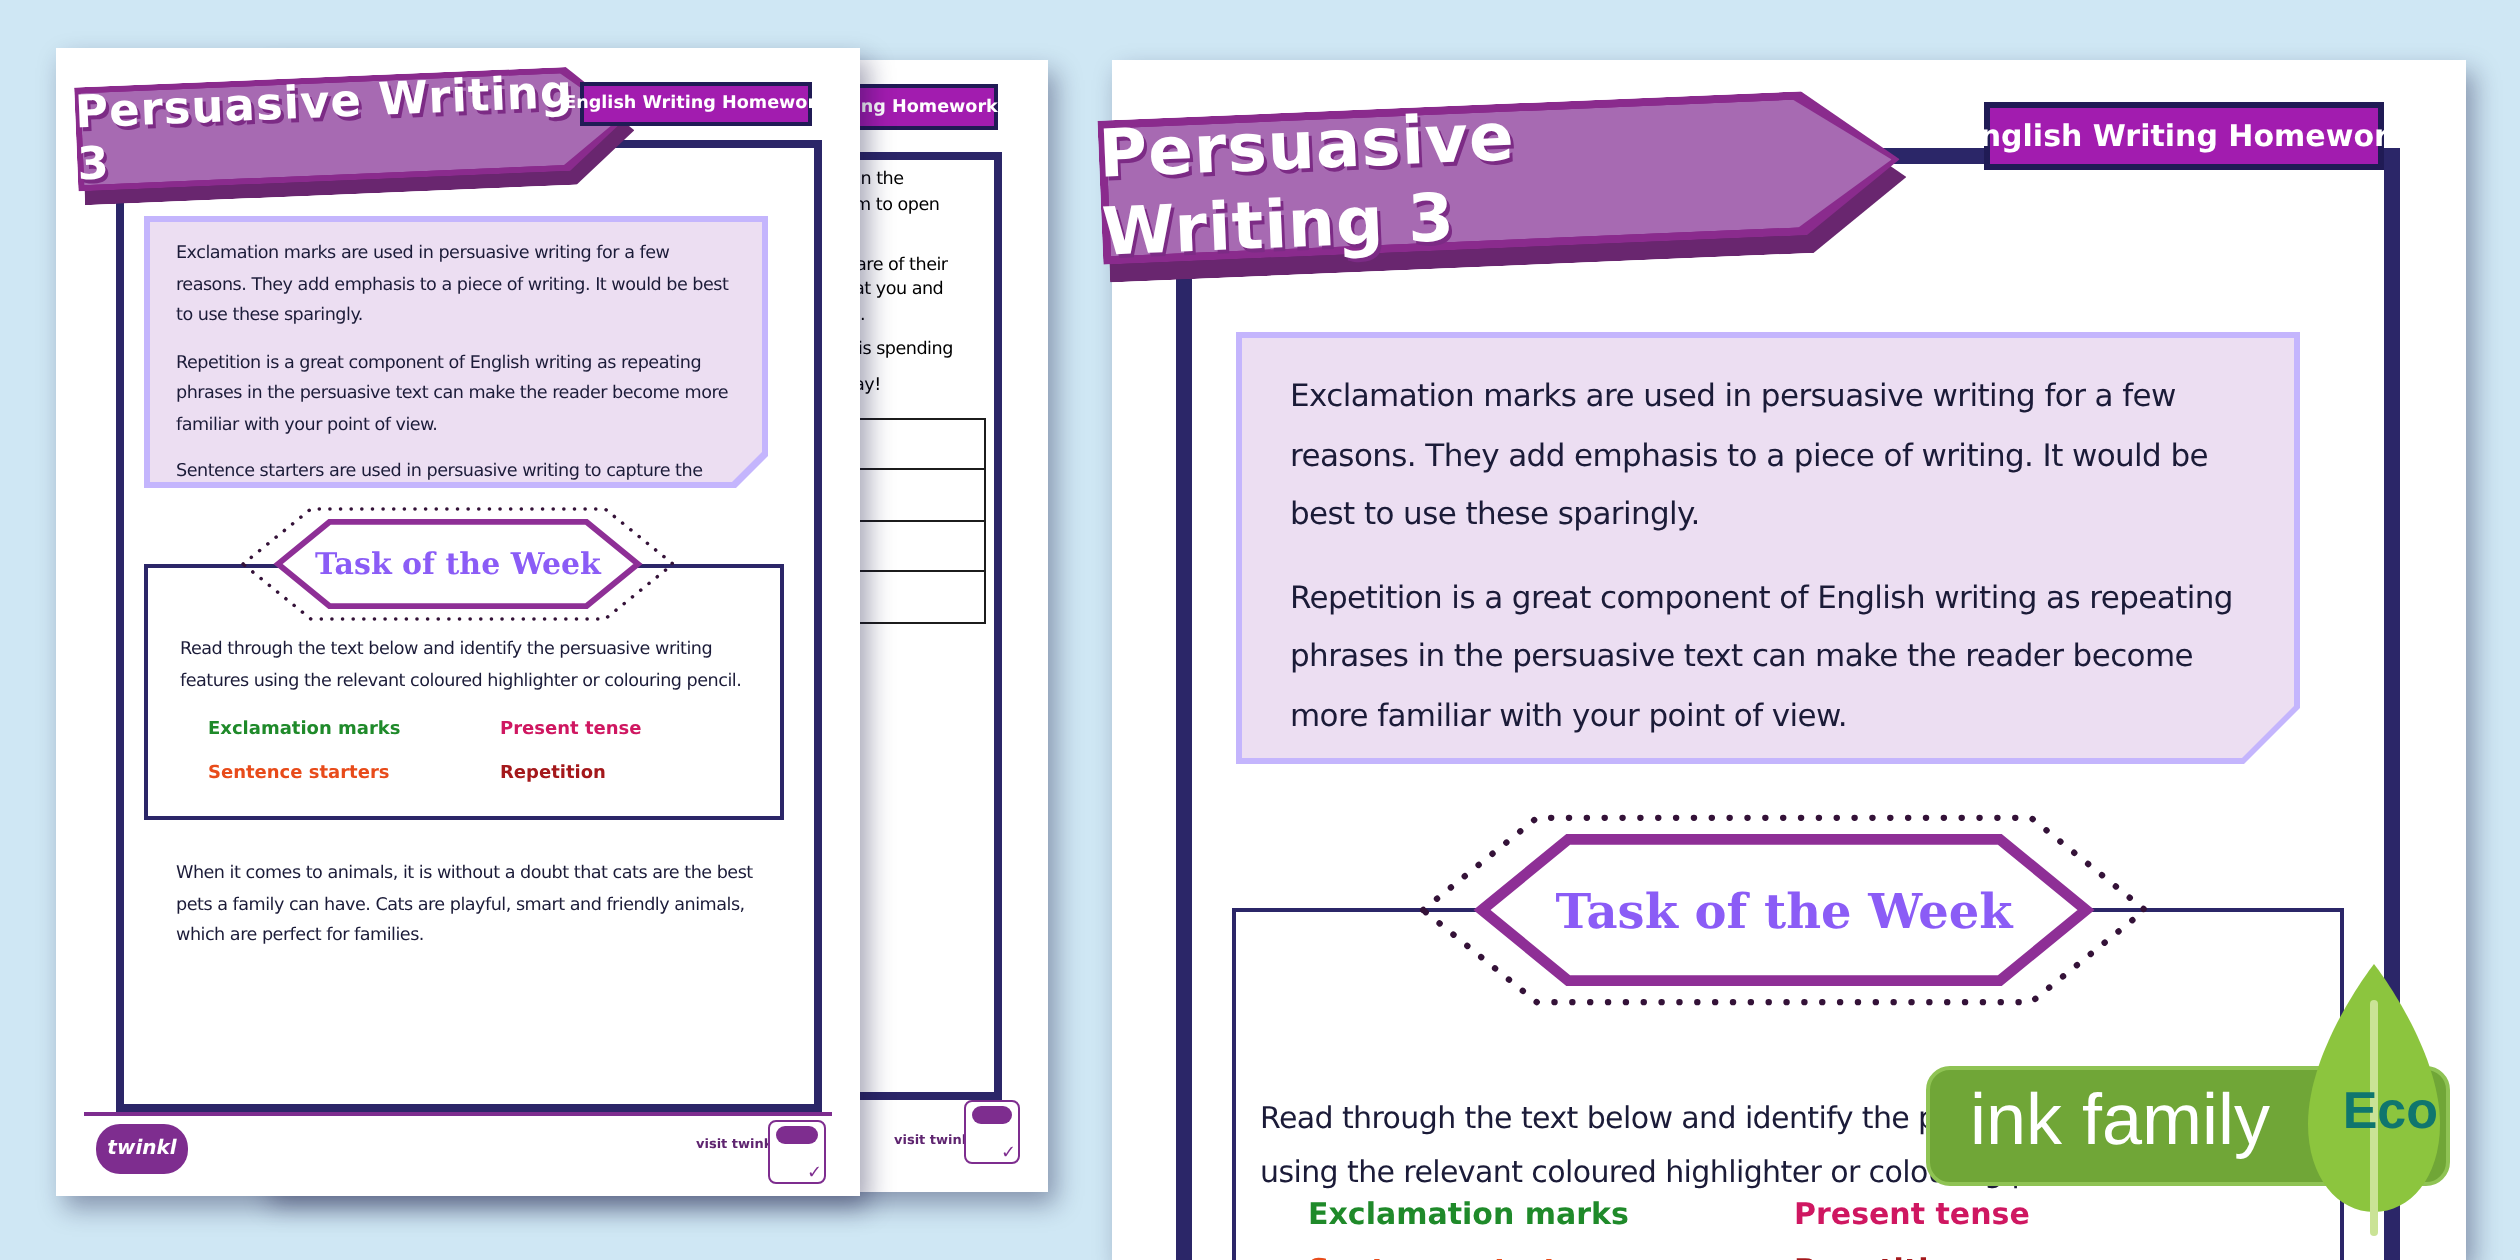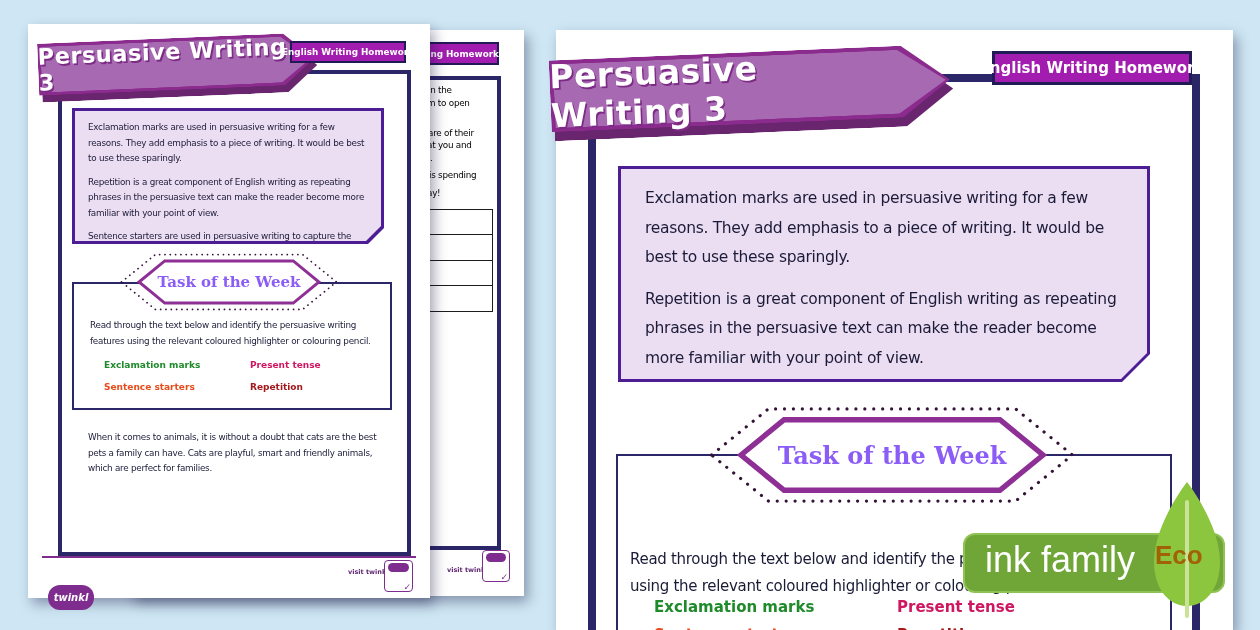--- a/index.html
+++ b/index.html
@@ -12,21 +12,21 @@
   .banner-grp{position:absolute;transform:rotate(-2.4deg);}
   .banner-back,.banner-outer,.banner-inner{position:absolute;
     clip-path:polygon(0 0,calc(100% - var(--tip)) 0,100% 50%,calc(100% - var(--tip)) 100%,0 100%);}
   .banner-back{background:#69266f;left:3px;top:7px;right:-3px;bottom:-7px;}
   .banner-outer{background:#8a2b8d;inset:0;}
   .banner-inner{background:#a76ab2;inset:3px;}
   .banner-title{position:absolute;inset:0;display:flex;align-items:center;justify-content:center;
     color:#fff;font-weight:bold;text-shadow:1.5px 2px 0 #7c2b85;letter-spacing:.5px;}
   .subj-badge{position:absolute;background:#a21caf;border:2px solid #201b55;display:flex;
     align-items:center;justify-content:center;color:#fff;font-weight:bold;white-space:nowrap;}
-  .intro-outer{position:absolute;background:#4c1d95;
+  .intro-outer{position:absolute;background:#c4b5fd;
     clip-path:polygon(0 0,100% 0,100% calc(100% - var(--cut)),calc(100% - var(--cut)) 100%,0 100%);}
   .intro-inner{position:absolute;inset:3px;background:#ecdef2;color:#1b1b38;
     clip-path:polygon(0 0,100% 0,100% calc(100% - var(--cut)),calc(100% - var(--cut)) 100%,0 100%);}
   .hex{position:absolute;}
   .hex svg{position:absolute;inset:0;width:100%;height:100%;}
   .hex-label{position:absolute;inset:0;display:flex;align-items:center;justify-content:center;
     font-family:"DejaVu Serif",serif;font-weight:bold;color:#8b5cf6;}
   .task-box{position:absolute;border:2px solid #2b2668;}
   .wtext{position:absolute;color:#1b1b38;}
   .feat{position:absolute;font-weight:bold;white-space:nowrap;}
@@ -45,22 +45,22 @@
   .btable .row{height:25px;border:1.4px solid #1c1c1c;background:#fff;margin-top:-1.4px;}
 
   
   .eco-bar{position:absolute;left:963px;top:533px;width:258px;height:56px;background:#70a637;
     border:2px solid #8fc354;border-radius:12px;z-index:60;}
   .ink-label{position:absolute;left:20px;top:4px;font-family:"Liberation Sans",sans-serif;
     font-size:36px;color:#fff;}
   .eco-leaf{position:absolute;left:1154px;top:482px;z-index:61;}
   .eco-stem{position:absolute;left:1185px;top:500px;width:4px;height:118px;background:#cae396;
     border-radius:2px;z-index:62;}
-  .eco-word{position:absolute;left:1155px;top:540px;width:64px;text-align:left;z-index:63;
-    font-family:"Liberation Sans",sans-serif;font-weight:bold;font-size:26px;color:#a16207;}
+  .eco-word{position:absolute;left:1155px;top:540px;width:64px;text-align:right;z-index:63;
+    font-family:"Liberation Sans",sans-serif;font-weight:bold;font-size:26px;color:#0f766e;}
 </style>
 </head>
 <body>
 
 <div class="page shadow" style="left:131px;top:30px;width:393px;height:566px;z-index:1;">
   <div class="frame" style="left:18px;top:46px;width:344px;height:466px;"></div>
   <div class="subj-badge" style="left:236px;top:12px;width:128px;height:19px;font-size:8.8px;">
     <span>English Writing Homework</span>
   </div>
   <span class="frag small-text" style="left:297px;top:53px;">in the</span>
@@ -119,21 +119,21 @@
   <span class="feat" style="left: 76px; top: 336px; font-size: 9px; color: rgb(31, 138, 42);">Exclamation marks</span>
   <span class="feat" style="left: 222px; top: 336px; font-size: 9px; color: rgb(207, 23, 97);">Present tense</span>
   <span class="feat" style="left: 76px; top: 358px; font-size: 9px; color: rgb(232, 75, 26);">Sentence starters</span>
   <span class="feat" style="left: 222px; top: 358px; font-size: 9px; color: rgb(164, 24, 27);">Repetition</span>
 
   <div class="wtext small-text" style="left:60px;top:406px;width:306px;">
     <p style="margin:0 0 9px;">When it comes to animals, it is without a doubt that cats are the best pets a family can have. Cats are playful, smart and friendly animals, which are perfect for families.</p>
   </div>
 
   <div class="purple-line" style="left:14px;right:14px;top:532px;"></div>
-  <div class="twinkl-blob" style="left:20px;top:538px;width:46px;height:25px;font-size:10px;margin-top:23px;">
+  <div class="twinkl-blob" style="left:20px;top:538px;width:46px;height:25px;font-size:10px;">
     <span>twinkl</span>
   </div>
   <span class="visit" style="left:320px;top:544px;">visit twinkl.ie</span>
   <div class="seal" style="left:356px;top:536px;width:27px;height:30px;">
     <div class="mini"></div>
     <div class="tick">✓</div>
   </div>
 </div>
 
 <div class="page shadow" style="left:556px;top:30px;width:677px;height:600px;z-index:3;">

